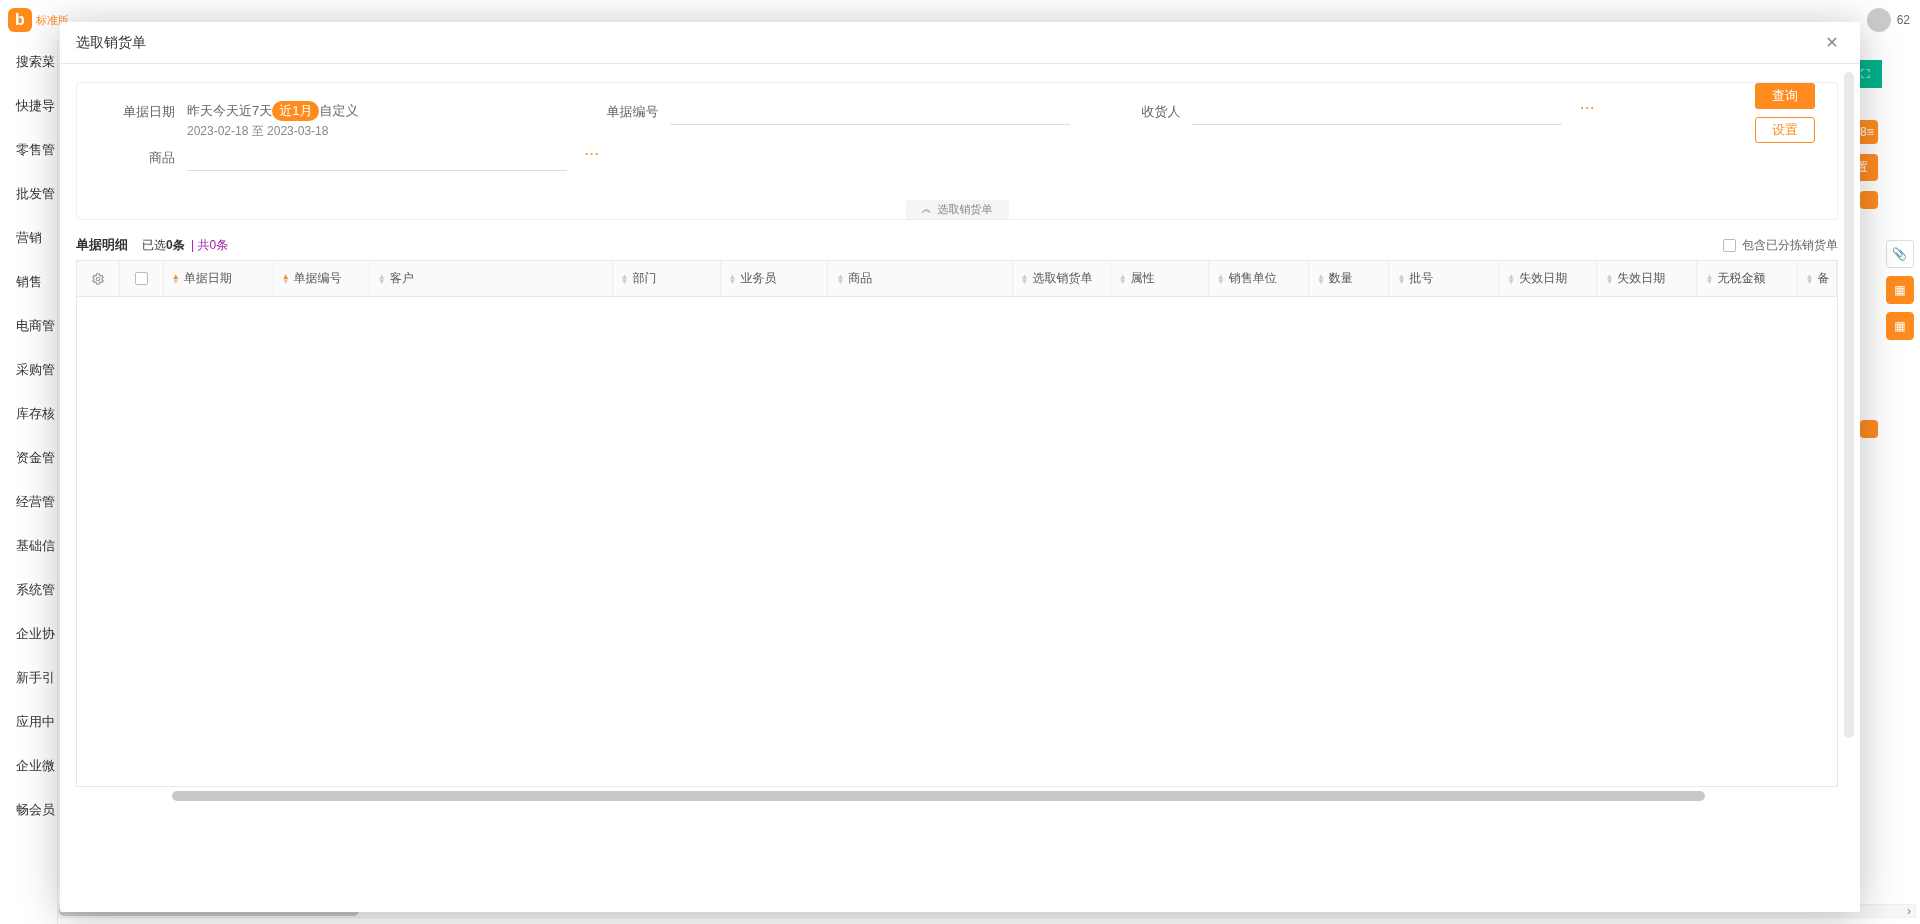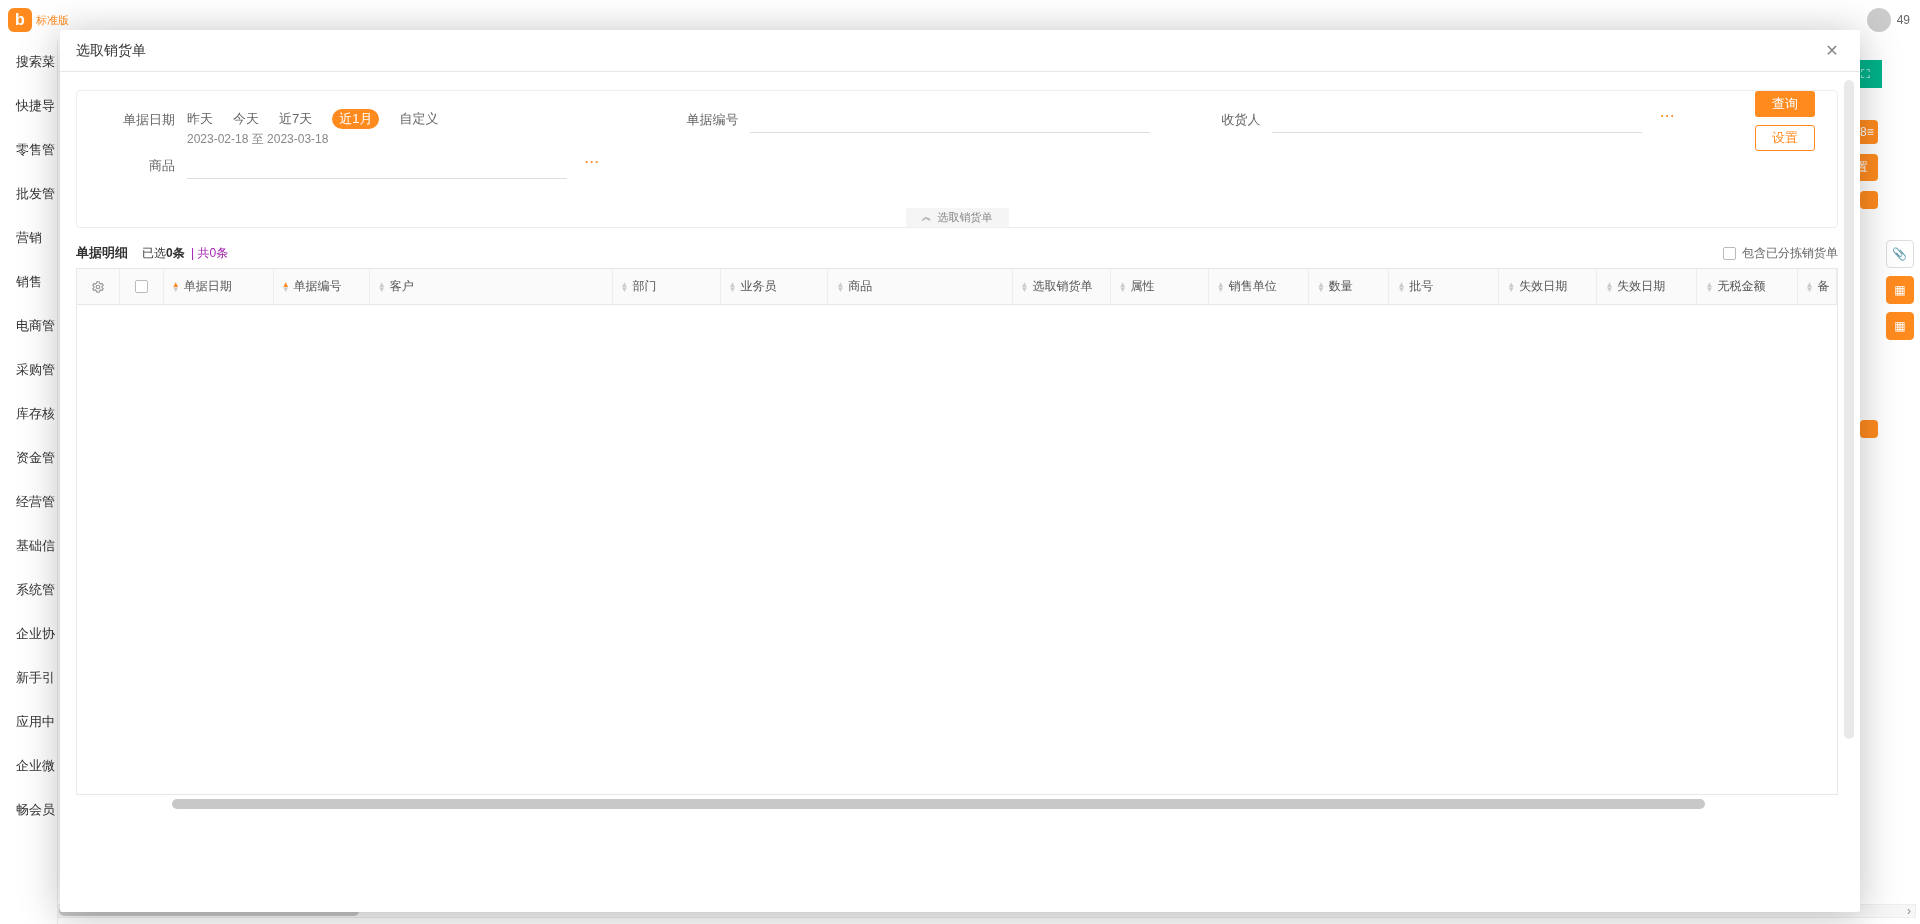--- a/index.html
+++ b/index.html
@@ -22,35 +22,35 @@
   .bg-green-bar span{color:#fff;font-size:12px;}
   .bg-orange-btns{position:absolute;right:42px;top:120px;display:flex;flex-direction:column;gap:10px;align-items:flex-end;}
   .bg-orange-btn{background:#ff8b1f;color:#fff;border-radius:4px;padding:5px 10px;font-size:12px;}
   .bg-scroll-h{position:absolute;left:58px;right:4px;bottom:6px;height:14px;background:#f7f7f7;border:1px solid #eee;}
   .bg-scroll-h .thumb{position:absolute;left:0;top:1px;bottom:1px;width:300px;background:#c8c8c8;border-radius:6px;}
   .bg-scroll-h .ar{position:absolute;top:0;bottom:0;width:14px;display:flex;align-items:center;justify-content:center;color:#888;}
   .bg-scroll-h .ar.l{left:-1px;} .bg-scroll-h .ar.r{right:-1px;}
 
   
   .overlay { position: absolute; inset: 0; background: rgba(255,255,255,0); }
-  .modal { position: absolute; left: 60px; right: 60px; top: 22px; bottom: 12px; background: #fff; border-radius: 2px; box-shadow: 0 4px 40px rgba(0,0,0,0.25); display: flex; flex-direction: column; margin-top: 8px; }
+  .modal { position: absolute; left: 60px; right: 60px; top: 22px; bottom: 12px; background: #fff; border-radius: 2px; box-shadow: 0 4px 40px rgba(0,0,0,0.25); display: flex; flex-direction: column; }
   .modal-header { height: 42px; border-bottom: 1px solid #e8e8e8; display: flex; align-items: center; padding: 0 16px; font-size: 14px; color: #333; }
   .modal-close { margin-left: auto; width: 24px; height: 24px; display: flex; align-items: center; justify-content: center; color: #888; cursor: pointer; font-size: 16px; }
   .modal-body { flex: 1; overflow: hidden; position: relative; padding: 0 16px; }
   .modal-inner { position:absolute; left:16px; right:22px; top:0; bottom:0; overflow:hidden; }
   .vscroll { position:absolute; right:6px; top:8px; bottom:8px; width:10px; }
   .vscroll .track{position:absolute;inset:0;}
   .vscroll .thumb{position:absolute;top:0;left:0;right:0;height:80%;background:#c8c8c8;border-radius:5px;opacity:.4;}
 
   .filter-card { border: 1px solid #eee; border-radius: 4px; margin-top: 18px; padding: 18px 28px 0 28px; position: relative; }
   .filter-row { display: flex; align-items: flex-start; gap: 40px; }
   .f-group { display: flex; align-items: flex-start; gap: 12px; min-height: 40px; }
   .f-label { width: 70px; text-align: right; color: #666; line-height: 22px; font-size: 13px;}
   .f-content { display:flex; flex-direction:column; gap:2px; }
-  .date-quick { display:flex; gap:20px; align-items:center;}
+  .date-quick { display:flex; gap:0; align-items:center;}
   .date-quick a { color:#666; cursor:pointer; font-size:13px;}
   .date-quick a.active { background:#ff8b1f; color:#fff; border-radius:10px; padding:1px 7px;}
   .date-range { color:#888; font-size:12px;}
   .uline-input { border:none; border-bottom:1px solid #ddd; height:24px; min-width:420px; outline:none; font-size:12px; background:transparent;}
   .uline-input.short{min-width:400px;}
   .uline-input.med{min-width:370px;}
   .ellipsis-btn { color:#ff8b1f; margin-left:6px; cursor:pointer; font-weight:bold; letter-spacing:1px;}
   .btn-col { position:absolute; right:22px; top:0; display:flex; flex-direction:column; gap:8px;}
   .btn { display:inline-flex; align-items:center; justify-content:center; min-width:60px; height:26px; padding:0 14px; border-radius:3px; font-size:13px; cursor:pointer; border:1px solid transparent;}
   .btn-primary{ background:#ff8b1f; color:#fff;}
@@ -95,21 +95,21 @@
 <body>
 
 <div class="bg-app">
   <div class="bg-topbar">
     <div class="bg-logo">
       <span class="bg-logo-mark">b</span>
       <span class="bg-logo-text">标准版</span>
     </div>
     <div class="bg-user">
       <span class="bg-avatar"></span>
-      <span>49</span>
+      <span>62</span>
     </div>
   </div>
   <div class="bg-sidebar" id="bg-sidebar">
       <div class="bg-sidebar-item">搜索菜</div>
       <div class="bg-sidebar-item">快捷导</div>
       <div class="bg-sidebar-item">零售管</div>
       <div class="bg-sidebar-item">批发管</div>
       <div class="bg-sidebar-item indent">营销</div>
       <div class="bg-sidebar-item indent">销售</div>
       <div class="bg-sidebar-item">电商管</div>

